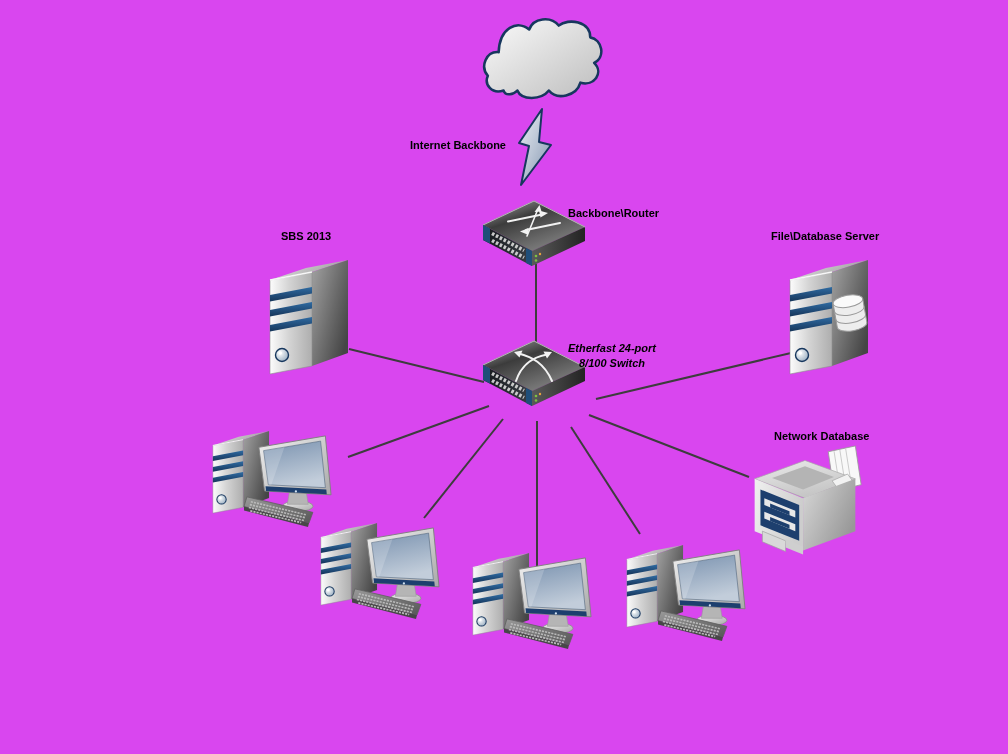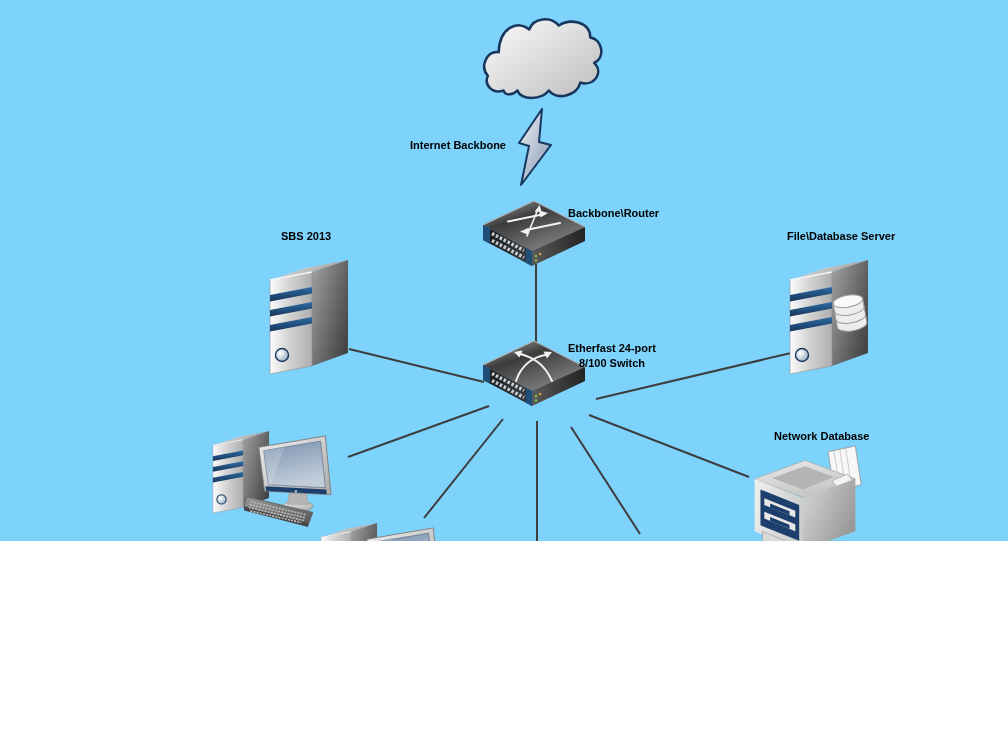--- a/index.html
+++ b/index.html
@@ -1,16 +1,16 @@
 <!DOCTYPE html>
 <html><head>
 <meta charset="utf-8">
 <style>
   html,body{margin:0;padding:0;background:#ffffff;}
-  .canvas{position:relative;width:1008px;height:541px;background:#7dd3fc;overflow:hidden;
+  .canvas{position:relative;width:1008px;height:754px;background:#d946ef;overflow:hidden;
           font-family:"Liberation Sans",sans-serif;}
   .node{position:absolute;}
   .node svg{display:block;}
   .lbl{position:absolute;font-weight:bold;font-size:11px;line-height:14px;color:#000;
        white-space:nowrap;font-family:"Liberation Sans",sans-serif;}
   .lbl.center{text-align:center;white-space:normal;}
   #wires{position:absolute;left:0;top:0;}
 </style>
 </head>
 <body>
@@ -204,39 +204,39 @@
     <svg width="104" height="68" viewBox="0 0 104 68">
       <use href="#sym-netdev"></use>
       <g stroke="#f2f2f2" fill="none" stroke-width="2" stroke-linecap="round">
         <path d="M34,41 C40,23 52,17 65,14.5"></path>
         <path d="M70,41 C62,23 50,17 37,13.5"></path>
       </g>
       <polygon points="70,12 61.5,11.5 65,18.5" fill="#f2f2f2"></polygon>
       <polygon points="32,12 40.5,10.5 37.5,17.5" fill="#f2f2f2"></polygon>
     </svg>
   </div>
-  <div class="lbl center" style="left:552px;top:341px;width:120px;line-height:15px;">
+  <div class="lbl center" style="left:552px;top:341px;width:120px;line-height:15px;font-style:italic;">
     <div>Etherfast 24-port</div>
     <div>8/100 Switch</div>
   </div>
 
   <div class="node" style="left:266px;top:253px;width:86px;height:124px;">
     <svg width="86" height="124" viewBox="0 0 86 124">
       <use href="#sym-tower"></use>
     </svg>
   </div>
   <div class="lbl" style="left:281px;top:229px;">SBS 2013</div>
 
   <div class="node" style="left:786px;top:253px;width:86px;height:124px;">
     <svg width="86" height="124" viewBox="0 0 86 124">
       <use href="#sym-tower"></use>
       <use href="#sym-db"></use>
     </svg>
   </div>
-  <div class="lbl" style="left:771px;top:229px;margin-left:16px;">File\Database Server</div>
+  <div class="lbl" style="left:771px;top:229px;">File\Database Server</div>
 
   <div class="node" style="left:748px;top:444px;width:114px;height:122px;">
     <svg width="114" height="122" viewBox="0 0 116 126">
       <path d="M82,8 L110,2 L116,42 L88,49 Z" fill="#f8f8f8" stroke="#9b9b9b" stroke-width="0.9"></path>
       <g stroke="#c9c9c9" stroke-width="1" fill="none">
         <line x1="88" y1="7.5" x2="94" y2="46"></line>
         <line x1="94" y1="6.2" x2="100" y2="44.5"></line>
         <line x1="100" y1="4.9" x2="106" y2="43"></line>
       </g>
       <polygon points="6,36 58,17 110,36 58,56" fill="url(#gPrTop)" stroke="#a8a8a8" stroke-width="0.7"></polygon>

